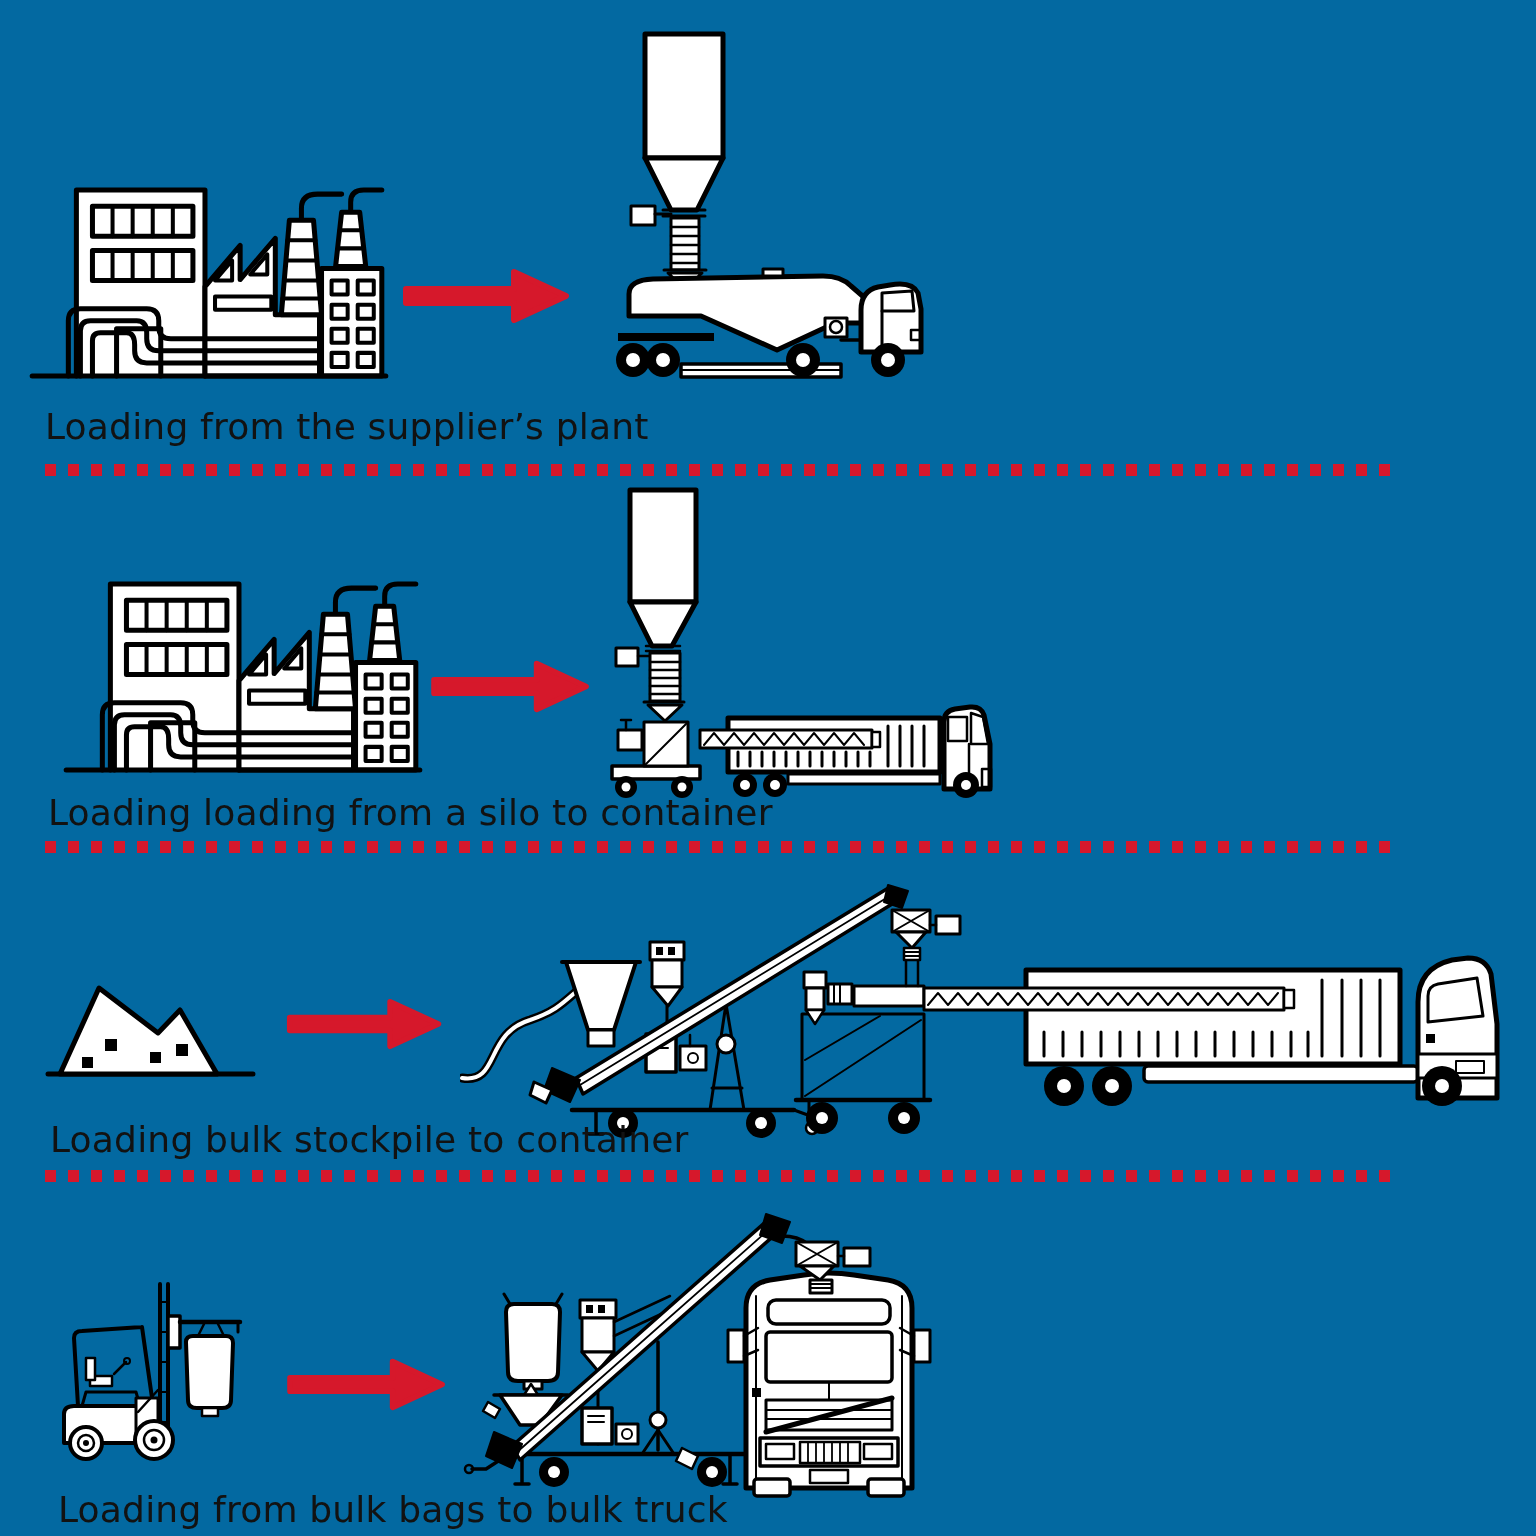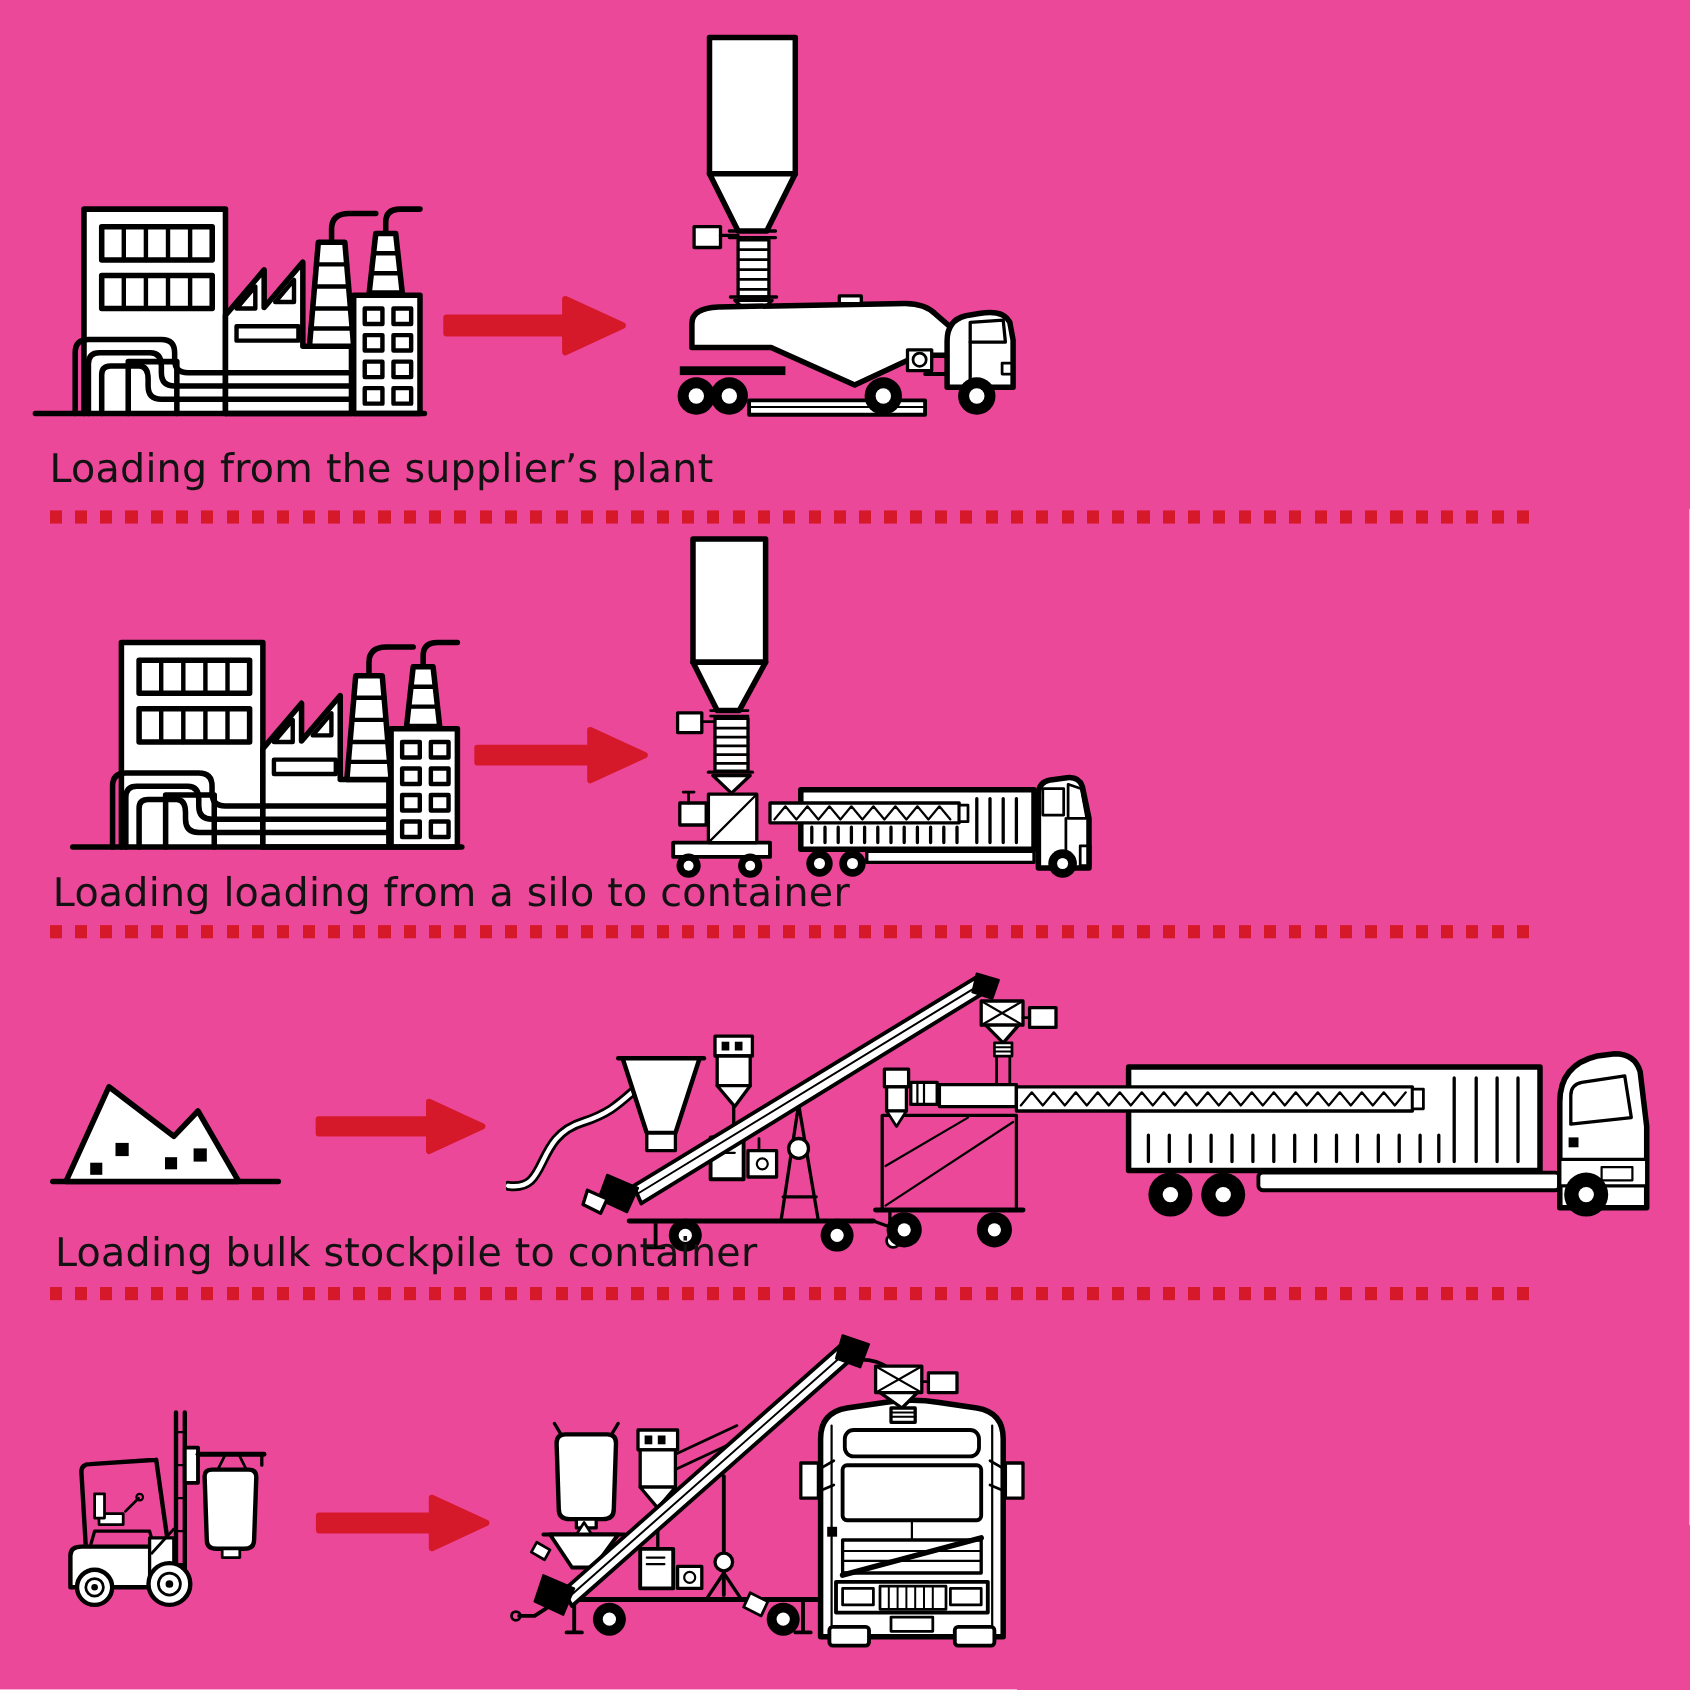--- a/index.html
+++ b/index.html
@@ -1,18 +1,18 @@
 <!DOCTYPE html>
 <html style="--accent: #d6182b;"><head>
 <meta charset="utf-8">
 <style>
   :root{ --accent:#d6182b; --ink:#000000; }
   html,body{margin:0;padding:0;background:#ffffff;}
   .canvas{
-    position:relative;width:1536px;height:1536px;background:#ec4899;overflow:hidden;
+    position:relative;width:1536px;height:1536px;background:#0369a1;overflow:hidden;
     font-family:"DejaVu Sans","Liberation Sans",sans-serif;
   }
   .abs{position:absolute;}
   .caption{
     position:absolute;font-size:36px;color:#121212;letter-spacing:.2px;white-space:nowrap;
     font-family:"DejaVu Sans","Liberation Sans",sans-serif;
   }
   .dashes{
     position:absolute;height:12px;
     background:repeating-linear-gradient(90deg,var(--accent) 0,var(--accent) 11px,transparent 11px,transparent 23px);
@@ -387,14 +387,15 @@
         <path d="M336 50 L378 74 M378 50 L336 74" stroke-width="2"></path>
         <rect x="384" y="56" width="26" height="18" stroke-width="3" fill="#fff"></rect>
         <path d="M378 64 H384" stroke-width="2.5"></path>
         <path d="M340 74 H374 L360 88 Z" stroke-width="3" fill="#fff"></path>
         <rect x="350" y="88" width="22" height="13" stroke-width="3" fill="#fff"></rect>
         <path d="M350 92 H372 M350 96 H372" stroke-width="1.8"></path>
       </g>
     </g>
   </svg>
 
+  <div class="caption" style="left:58px;top:1489px">Loading from bulk bags to bulk truck</div>
 
 </div>
 
 </body></html>

